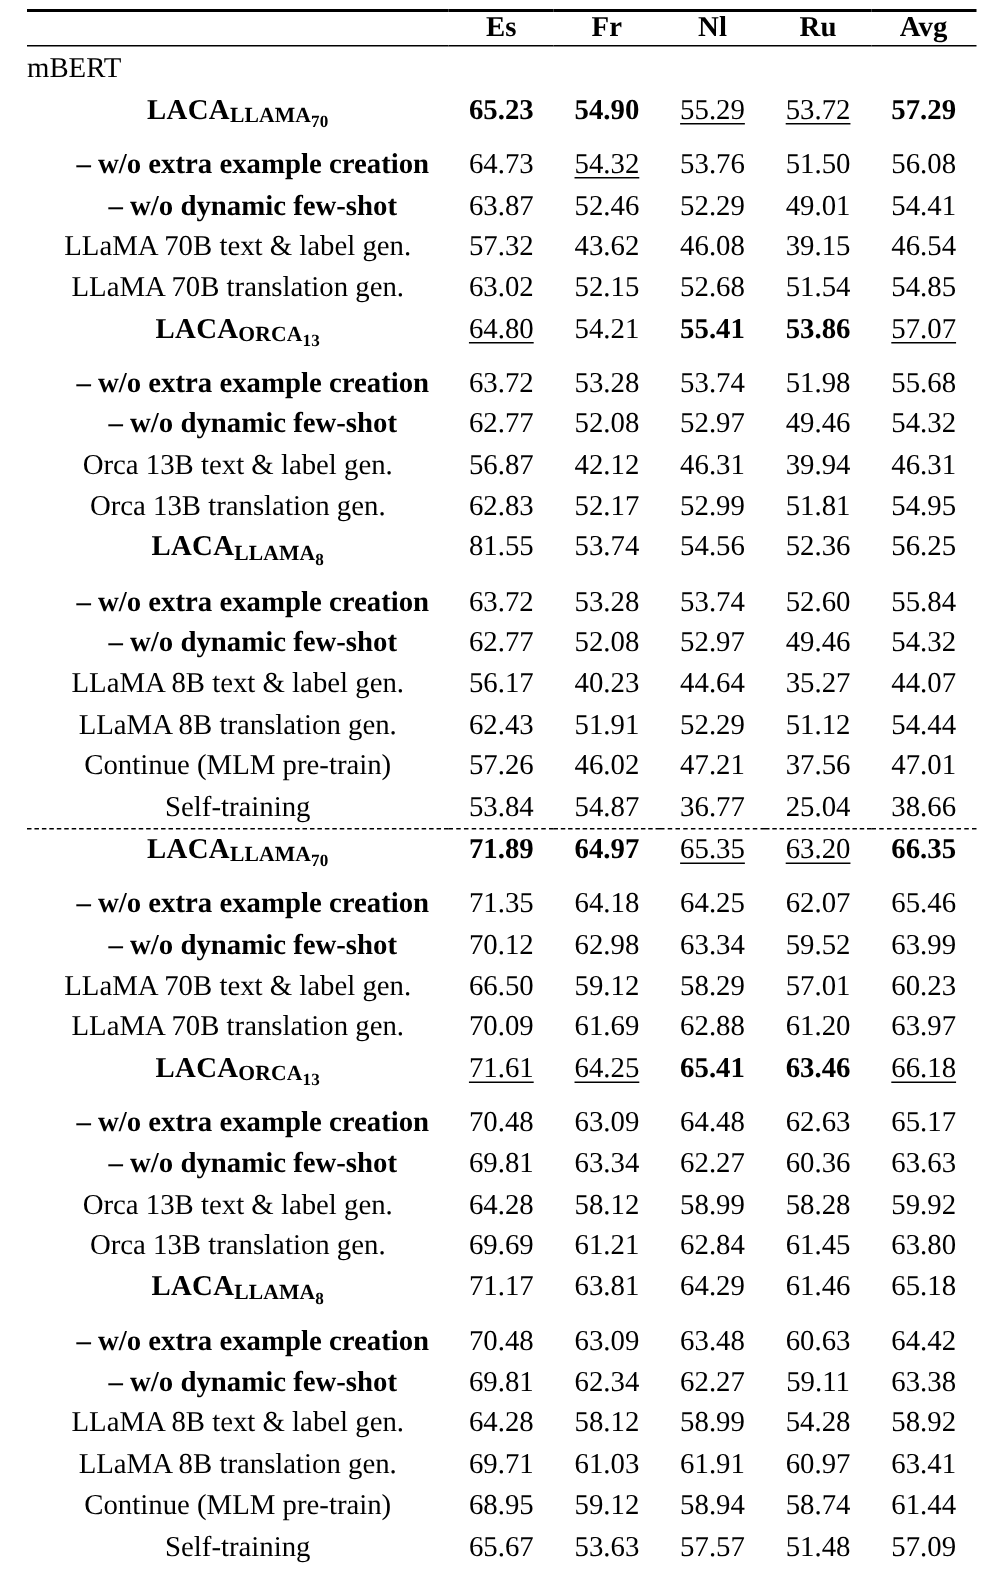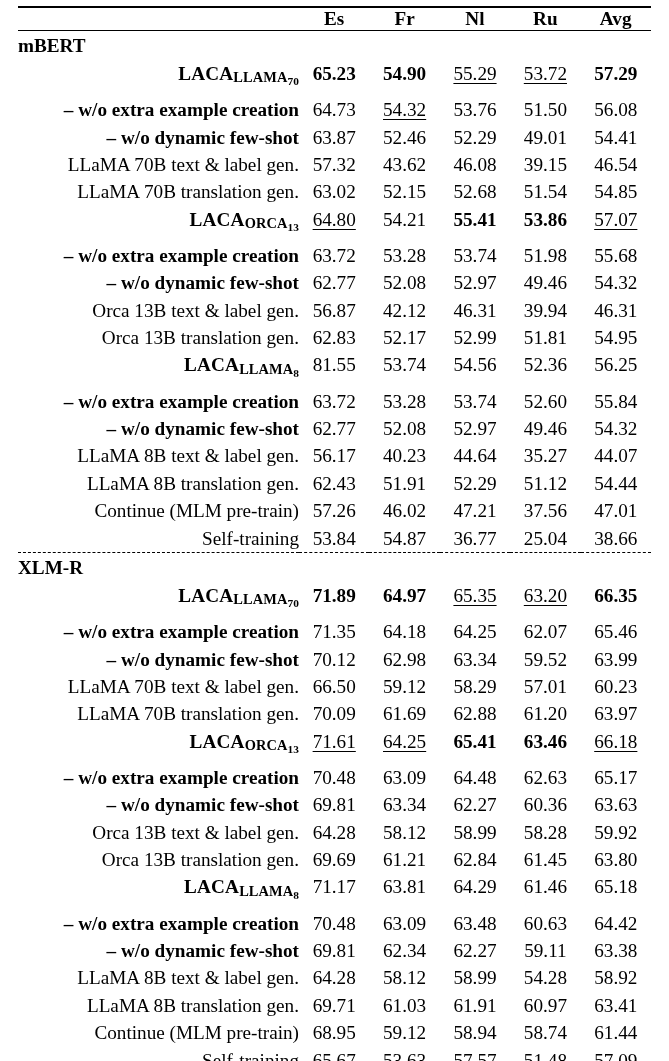--- a/index.html
+++ b/index.html
@@ -67,40 +67,40 @@
   }
   th.lbl-head { text-align: left; }
 
   tr.data-row td { height: 27.4px; line-height: 27.4px; }
   tr.data-row td.cell-num {
     text-align: center;
     font-size: 19.2px;
     font-variant-numeric: lining-nums;
   }
   td.cell-label {
-    text-align: right;
+    text-align: center;
     font-size: 19.2px;
     white-space: nowrap;
   }
   td.cell-label.indent { padding-left: 20px; font-weight: bold; }
 
   .bold { font-weight: bold; text-align: center; }
   .uline {
     text-decoration: underline;
     text-underline-offset: 2.5px;
     text-decoration-thickness: 1.1px;
     text-align: center;
   }
 
   tr.section-row td {
     height: 29px;
     line-height: 29px;
   }
   td.section-head {
-    font-weight: bold;
+    font-weight: normal;
     font-size: 19.2px;
     text-align: left;
     padding-left: 100px;
   }
 
   
   .laca { font-weight: bold; font-size: 19.2px; letter-spacing: 0.2px; }
   .laca .sub1 {
     font-size: 14.4px;
     vertical-align: -0.16em;
@@ -275,23 +275,20 @@
           <td class="cell-label">Self-training</td>
           <td class="cell-num"><span>53.84</span></td>
           <td class="cell-num"><span>54.87</span></td>
           <td class="cell-num"><span>36.77</span></td>
           <td class="cell-num"><span>25.04</span></td>
           <td class="cell-num"><span>38.66</span></td>
         </tr>
         <tr class="rule-dashed">
           <td colspan="6"></td>
         </tr>
-        <tr class="section-row">
-          <td class="section-head" colspan="6">XLM-R</td>
-        </tr>
         <tr class="data-row">
           <td class="cell-label"><span class="laca"><span>LACA</span><span class="sub1"><span>LLAMA</span><span class="sub2">70</span></span></span></td>
           <td class="cell-num"><span class="bold">71.89</span></td>
           <td class="cell-num"><span class="bold">64.97</span></td>
           <td class="cell-num"><span class="uline">65.35</span></td>
           <td class="cell-num"><span class="uline">63.20</span></td>
           <td class="cell-num"><span class="bold">66.35</span></td>
         </tr>
         <tr class="data-row">
           <td class="cell-label indent">– w/o extra example creation</td>

